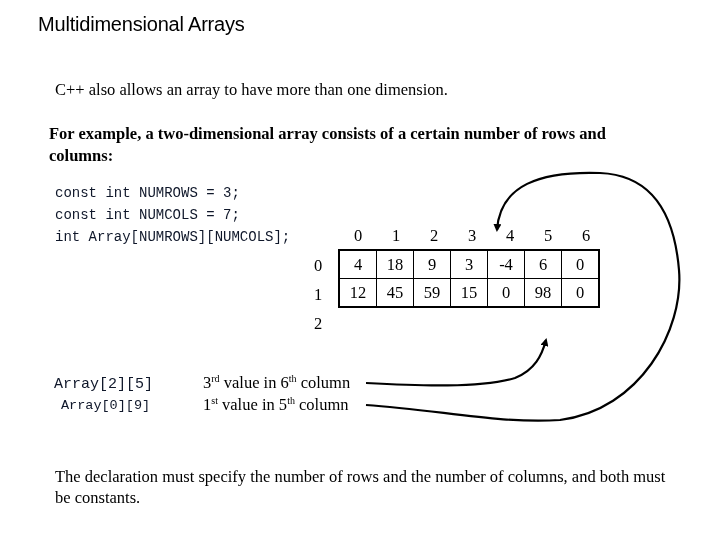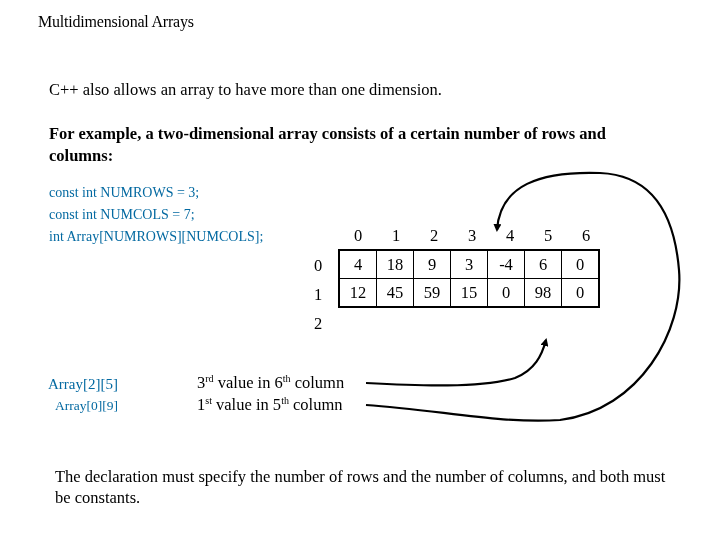--- a/index.html
+++ b/index.html
@@ -1,20 +1,20 @@
 <!DOCTYPE html>
 <html><head>
 <meta charset="utf-8">
 <style>
   html, body { margin: 0; padding: 0; background: #ffffff; }
   body { width: 720px; height: 540px; position: relative; overflow: hidden; color: #000; }
-  .title { position: absolute; left: 38px; top: 13px; font-family: Liberation Serif, serif; font-size: 16px; letter-spacing: -0.2px; text-align: center; }
+  .title { position: absolute; left: 38px; top: 13px; font-family: Liberation Sans, sans-serif; font-size: 20px; letter-spacing: -0.2px; text-align: center; }
   .serif { font-family: "Liberation Serif", serif; font-size: 16.5px; }
-  .mono { font-family: Liberation Serif, serif; font-size: 14px; color: #0369a1; }
-  .abs { position: absolute; white-space: nowrap; }
+  .mono { font-family: Liberation Mono, monospace; font-size: 14px; color: #0f172a; }
+  .abs { position: absolute; white-space: nowrap; margin-left: 6px; }
   .para2 { position: absolute; left: 49px; top: 123px; width: 600px; line-height: 22px; white-space: normal; font-weight: bold; }
   .para3 { position: absolute; left: 55px; top: 466px; width: 620px; line-height: 21px; white-space: normal; }
   .colhdr { position: absolute; top: 226px; font-family: "Liberation Serif", serif; font-size: 16.5px; width: 38px; text-align: center; }
   .rowhdr { position: absolute; left: 308px; font-family: "Liberation Serif", serif; font-size: 16.5px; width: 20px; text-align: center; }
   table.grid { position: absolute; left: 338px; top: 249px; border-collapse: collapse; border: 2.5px solid #000; }
   table.grid td { width: 36px; height: 27px; padding: 0; border: 1.3px solid #000; text-align: center; font-family: "Liberation Serif", serif; font-size: 16.5px; }
   sup { font-size: 10px; vertical-align: 6px; line-height: 0; }
   svg.arrows { position: absolute; left: 0; top: 0; pointer-events: none; }
 </style>
 </head>

